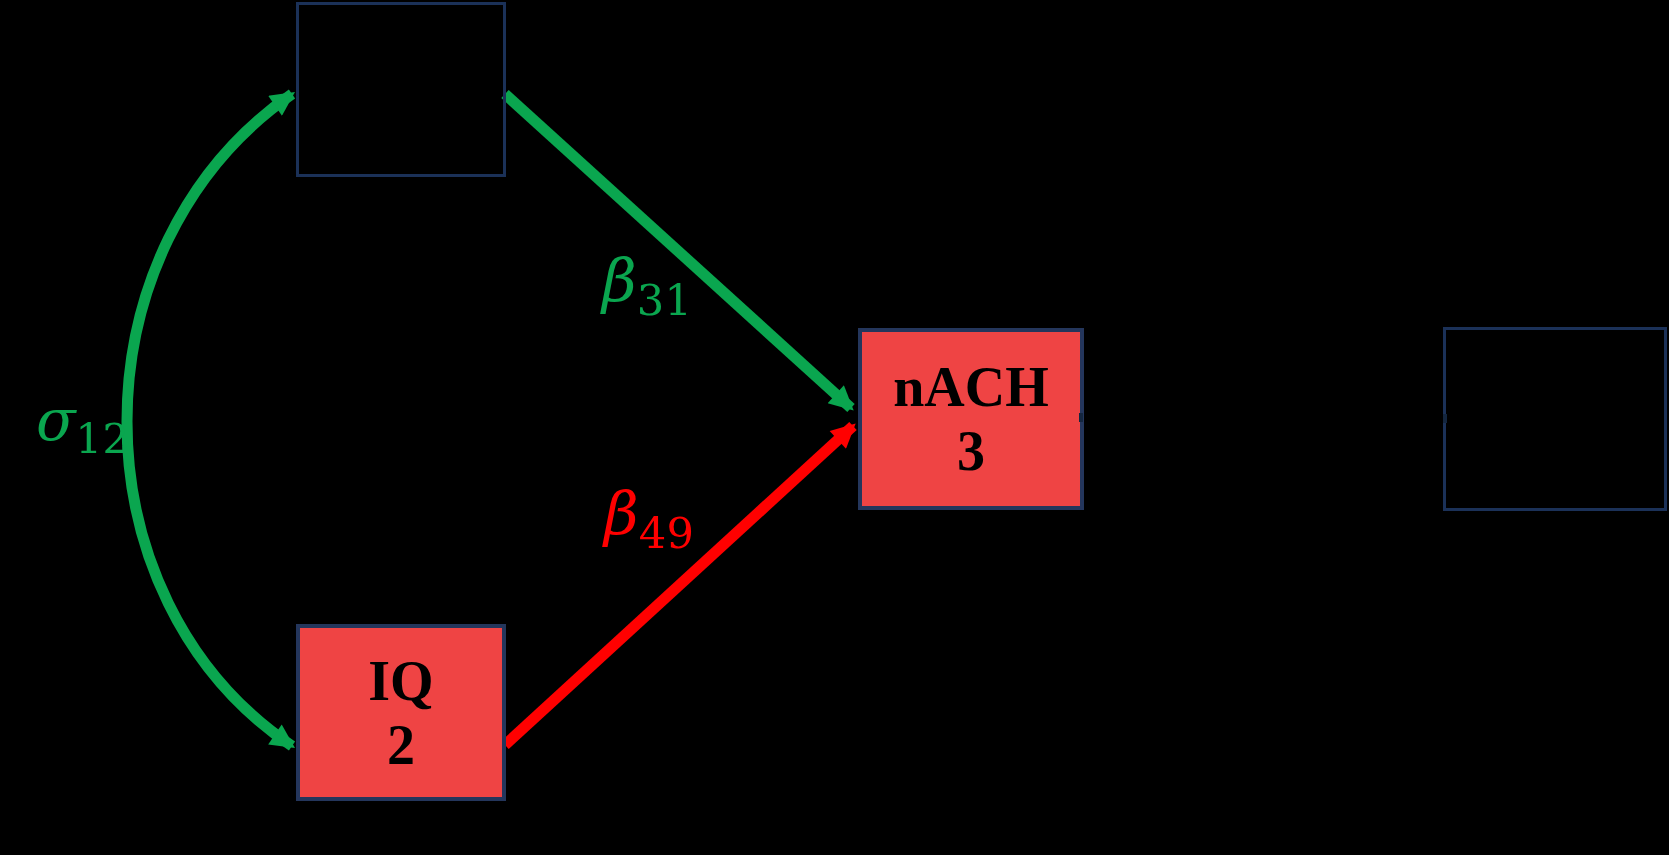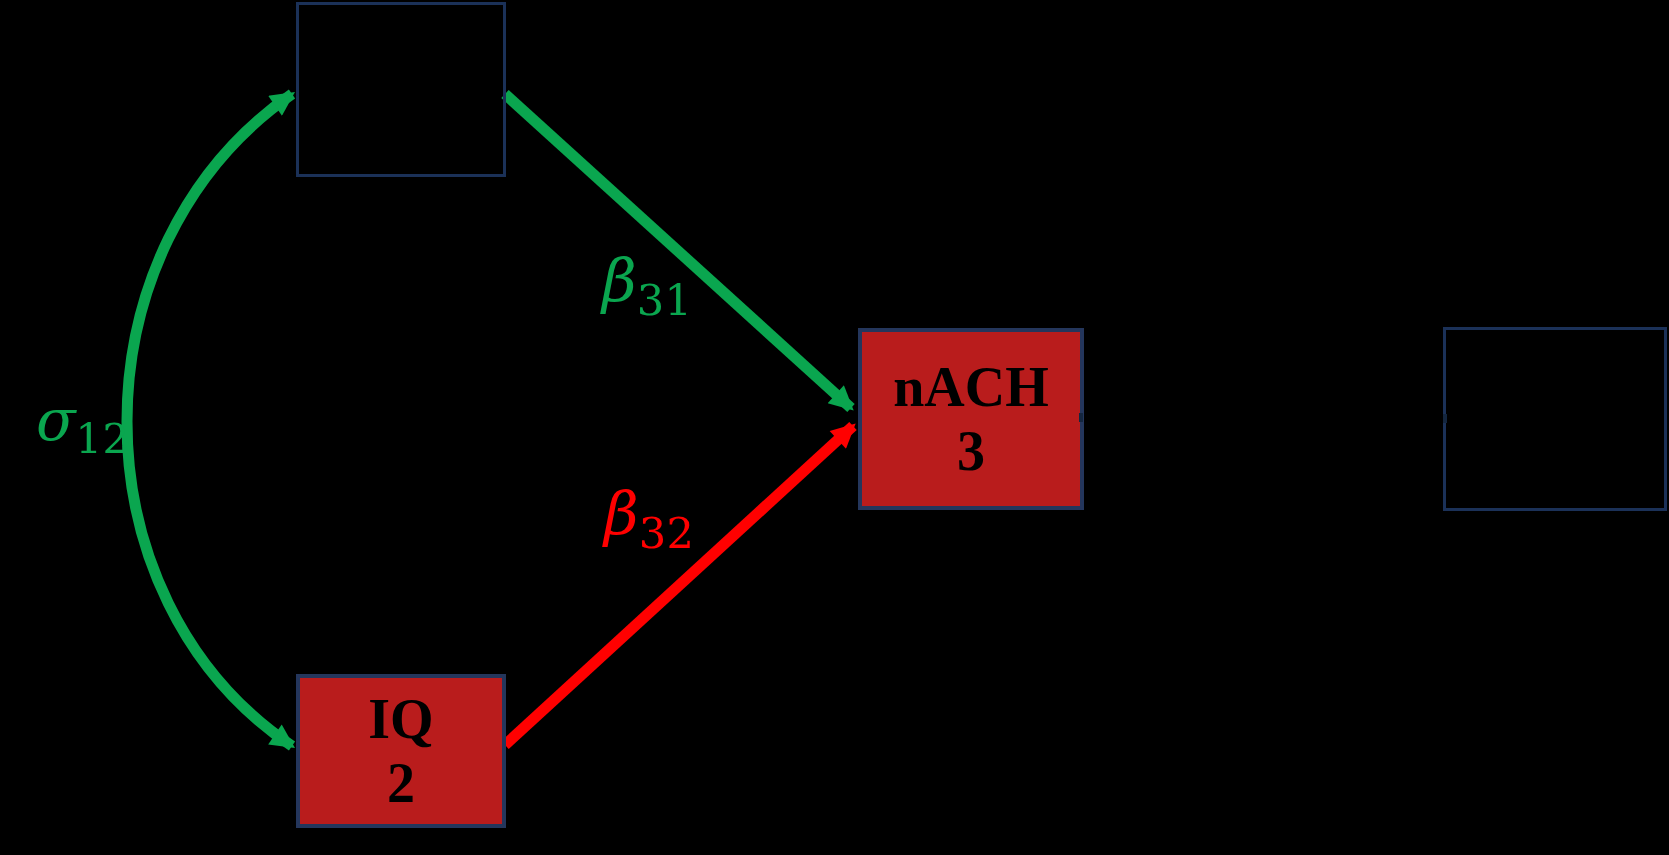--- a/index.html
+++ b/index.html
@@ -30,28 +30,28 @@
     align-items: center;
     justify-content: center;
     text-align: center;
   }
   .box.empty {
     border: 3px solid #1b3158;
     background: transparent;
   }
   .box.filled {
     border: 4px solid #24365c;
-    background: #b91c1c;
+    background: #ef4444;
     color: #000000;
     font-weight: bold;
     font-size: 56px;
     line-height: 64px;
   }
   #box-top-left  { left: 296px; top: 2px;   width: 210px; height: 175px; }
-  #box-iq        { left: 296px; top: 674px; width: 210px; height: 154px; text-align: center; }
+  #box-iq        { left: 296px; top: 624px; width: 210px; height: 177px; text-align: center; }
   #box-nach      { left: 858px; top: 328px; width: 226px; height: 182px; }
   #box-right     { left: 1443px; top: 327px; width: 224px; height: 184px; }
 
   .edge-label {
     position: absolute;
     font-family: "DejaVu Serif", "Liberation Serif", serif;
     font-style: italic;
     white-space: nowrap;
   }
   .edge-label .sub {
@@ -113,19 +113,19 @@
 
   <div class="edge-label green-label" id="label-sigma12">
     <span>σ</span><span class="sub">12</span>
   </div>
 
   <div class="edge-label green-label" id="label-beta31">
     <span>β</span><span class="sub">31</span>
   </div>
 
   <div class="edge-label red-label" id="label-beta32">
-    <span>β</span><span class="sub">32</span>
+    <span>β</span><span class="sub">49</span>
   </div>
 
   <div class="hidden-arrow-artifact" id="artifact-left"></div>
   <div class="hidden-arrow-artifact" id="artifact-right"></div>
 
 </div>
 
 </body></html>

